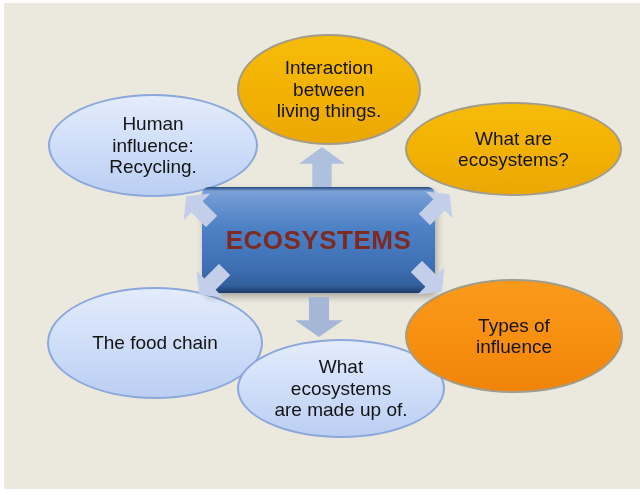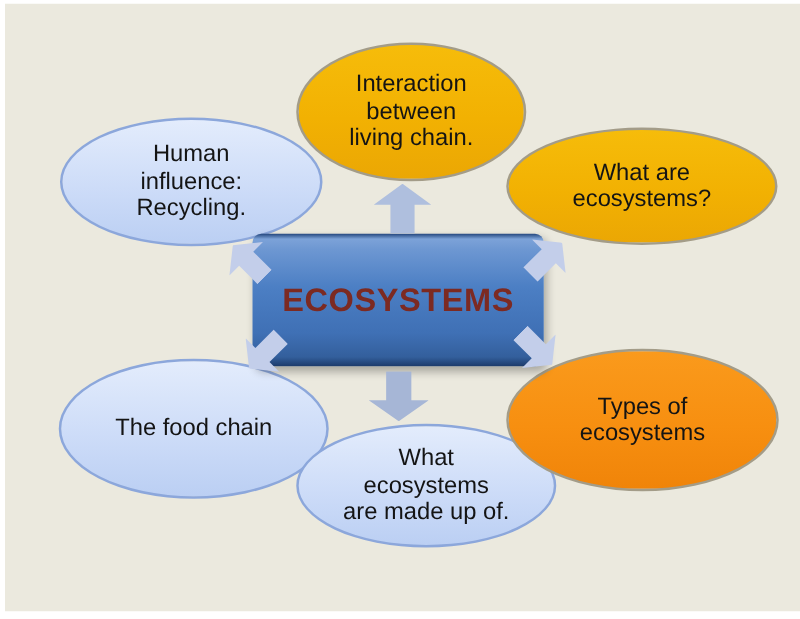--- a/index.html
+++ b/index.html
@@ -106,21 +106,21 @@
     <div class="block-arrow arrow-bl"></div>
     <div class="block-arrow arrow-br"></div>
 
     <div class="center-rect">
       <span class="center-title">ECOSYSTEMS</span>
     </div>
 
     <div class="node fill-gold node-interaction">
       <span>Interaction
 between
-living chain.</span>
+living things.</span>
     </div>
 
     <div class="node fill-gold node-what-are">
       <span>What are
 ecosystems?</span>
     </div>
 
     <div class="node fill-lightblue node-human">
       <span>Human
 influence:
@@ -132,17 +132,17 @@
     </div>
 
     <div class="node fill-lightblue node-made-up">
       <span>What
 ecosystems
 are made up of.</span>
     </div>
 
     <div class="node fill-orange node-types">
       <span>Types of
-ecosystems</span>
+influence</span>
     </div>
 
   </div>
 </div>
 
 </body></html>

